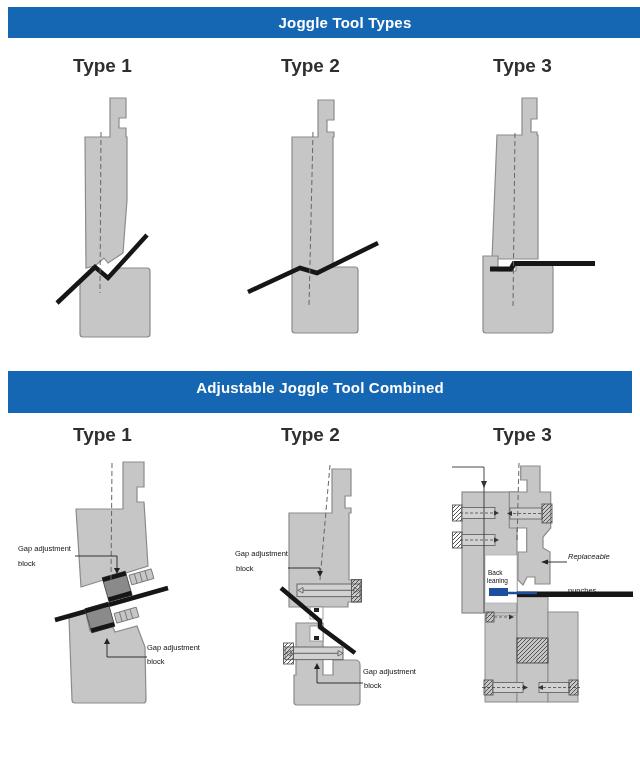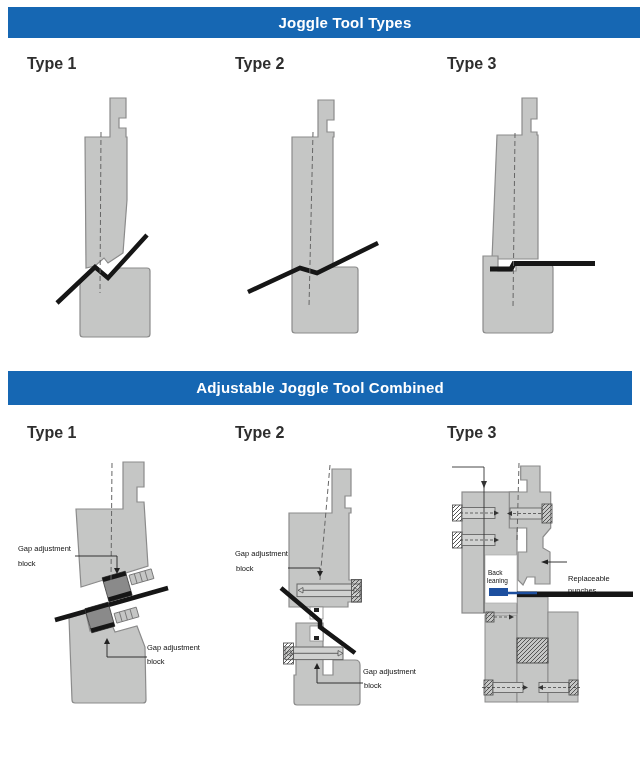--- a/index.html
+++ b/index.html
@@ -1,22 +1,22 @@
 <!DOCTYPE html>
 <html><head>
 <meta charset="utf-8">
 <style>
   html,body{margin:0;padding:0;background:#ffffff;}
   .canvas{position:relative;width:640px;height:760px;background:#ffffff;overflow:hidden;
           font-family:"Liberation Sans", sans-serif;}
   .hdr{position:absolute;left:8px;width:624px;background:#1667b3;color:#ffffff;
        text-align:center;font-weight:600;font-size:15px;letter-spacing:.2px;}
   .hdr1{top:7px;height:31px;line-height:31px;padding-left:25px;}
-  .hdr2{top:371px;height:34px;line-height:34px;}
-  .type-label{position:absolute;font-size:16px;font-weight:700;color:#2e2e2e;}
+  .hdr2{top:371px;height:42px;line-height:34px;}
+  .type-label{position:absolute;font-size:19px;font-weight:700;color:#2e2e2e;margin-left:46px;}
   .diagram{position:absolute;}
   .anno{position:absolute;font-size:7.5px;color:#111;white-space:nowrap;line-height:1;}
   .anno-sm{font-size:6.5px;}
 </style>
 </head>
 <body>
 
 <div class="canvas">
 
   <div class="hdr hdr1">Joggle Tool Types</div>
@@ -192,16 +192,16 @@
   <span class="anno" style="left:147px;top:658px;">block</span>
 
   <span class="anno" style="left:235px;top:550px;">Gap adjustment</span>
   <span class="anno" style="left:236px;top:565px;">block</span>
   <span class="anno" style="left:363px;top:668px;">Gap adjustment</span>
   <span class="anno" style="left:364px;top:682px;">block</span>
 
   <span class="anno anno-sm" style="left:488px;top:570px;">Back</span>
   <span class="anno anno-sm" style="left:487px;top:578px;">leaning</span>
 
-  <span class="anno" style="left:568px;top:575px;">Replaceable</span>
+  <span class="anno" style="left:568px;top:553px;font-style:italic;">Replaceable</span>
   <span class="anno" style="left:568px;top:563px;margin-top:24px;">punches</span>
 
 </div>
 
 </body></html>

